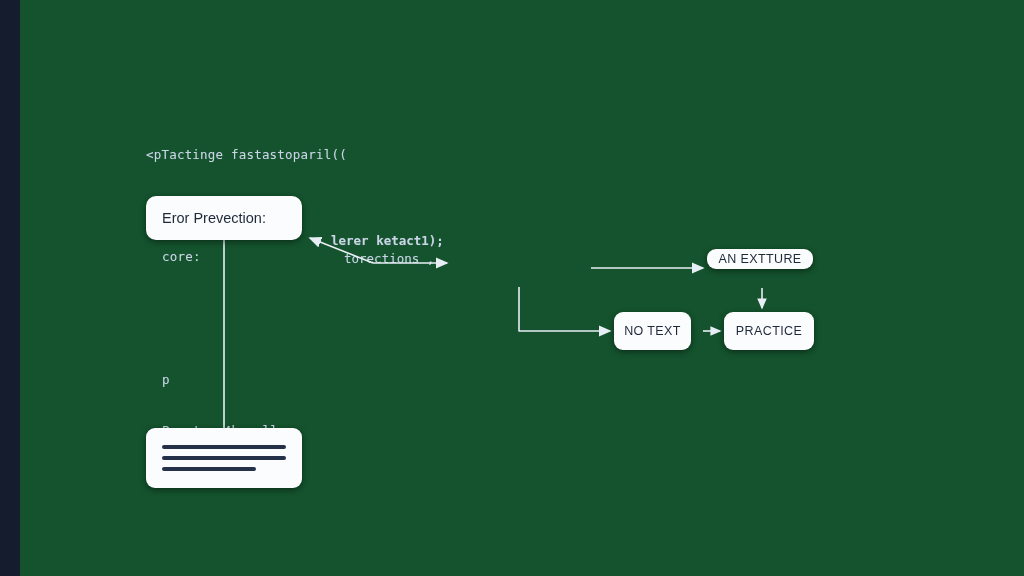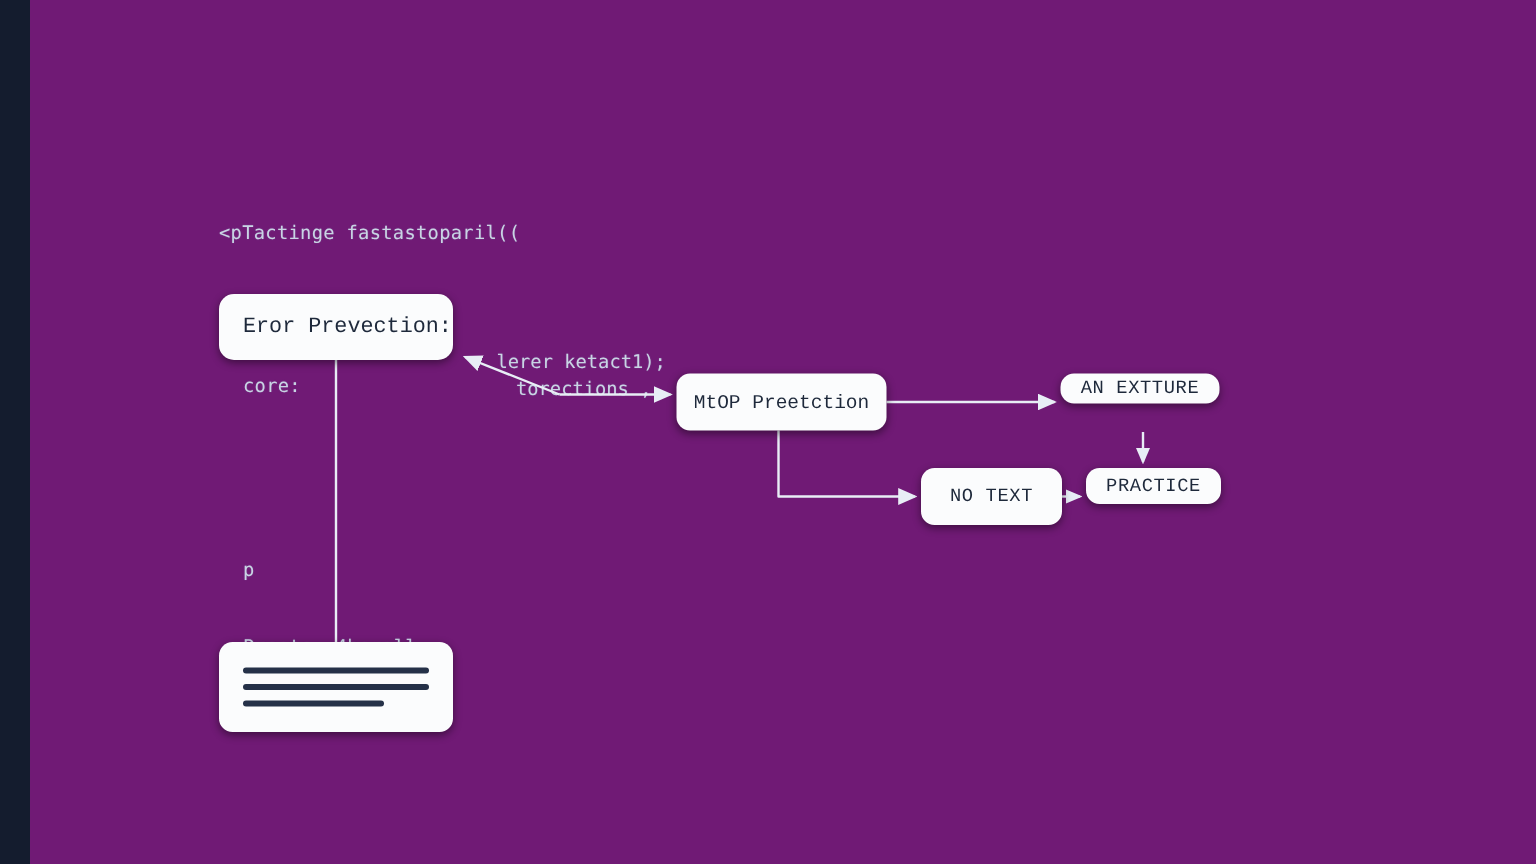--- a/index.html
+++ b/index.html
@@ -11,21 +11,21 @@
     width: 1024px;
     height: 576px;
     overflow: hidden;
     font-family: "Liberation Sans", sans-serif;
   }
 
   #canvas {
     position: relative;
     width: 1024px;
     height: 576px;
-    background: #701a75;
+    background: #14532d;
     overflow: hidden;
   }
 
   
   #left-gutter {
     position: absolute;
     left: 0; top: 0;
     width: 20px; height: 576px;
     background: #141c2e;
   }
@@ -50,21 +50,21 @@
   
   .node {
     position: absolute;
     background: #fbfcfd;
     border-radius: 9px;
     box-shadow: 0 2px 6px rgba(0,0,0,0.45);
     display: flex;
     align-items: center;
     justify-content: center;
     color: #1e293b;
-    font-family: Liberation Mono, monospace;
+    font-family: Liberation Sans, sans-serif;
     box-sizing: border-box;
   }
 
   #node-error-prevention {
     left: 146px; top: 196px;
     width: 156px; height: 44px;
     justify-content: flex-start;
     padding-left: 16px;
     font-size: 14.5px;
     border-radius: 10px;
@@ -78,28 +78,28 @@
 
   #node-an-extture {
     left: 707px; top: 249px;
     width: 106px; height: 20px;
     font-size: 12.5px;
     letter-spacing: 0.4px;
   }
 
   #node-no-text {
     left: 614px; top: 312px;
-    width: 94px; height: 38px;
+    width: 77px; height: 38px;
     font-size: 12.5px;
     letter-spacing: 0.4px;
   }
 
   #node-practice {
     left: 724px; top: 312px;
-    width: 90px; height: 24px;
+    width: 90px; height: 38px;
     font-size: 12.5px;
     letter-spacing: 0.4px;
   }
 
   
   #node-placeholder-card {
     left: 146px; top: 428px;
     width: 156px; height: 60px;
     flex-direction: column;
     align-items: flex-start;
@@ -139,21 +139,21 @@
     <span class="code-line indent" style="height:38px"></span>
     <span class="code-line indent">p</span>
     <span class="code-line indent">Preste: 4borall;</span>
     
     
     
     
     
   </div>
 
-  <div style="position:absolute;left:331px;top:233px;font-family:'DejaVu Sans Mono','Liberation Mono',monospace;font-size:12.5px;color:#c9d4e4;white-space:pre;text-shadow:0 0 1px rgba(160,185,215,0.35);">lerer ketact1);</div>
+  <div style="position:absolute;left:331px;top:233px;font-family:'DejaVu Sans Mono','Liberation Mono',monospace;font-size:12.5px;color:#c9d4e4;white-space:pre;text-shadow:0 0 1px rgba(160,185,215,0.35);font-weight:bold;">lerer ketact1);</div>
   <div style="position:absolute;left:344px;top:251px;font-family:'DejaVu Sans Mono','Liberation Mono',monospace;font-size:12.5px;color:#c9d4e4;white-space:pre;text-shadow:0 0 1px rgba(160,185,215,0.35);">torections ,</div>
 
   <svg id="connectors" viewBox="0 0 1024 576" xmlns="http://www.w3.org/2000/svg">
     <defs>
       <marker id="arrowhead" markerWidth="8" markerHeight="7" refX="7" refY="3.5" orient="auto">
         <polygon points="0 0, 8 3.5, 0 7" fill="#e8eef6"></polygon>
       </marker>
       <marker id="arrowhead-sm" markerWidth="7" markerHeight="6" refX="6" refY="3" orient="auto">
         <polygon points="0 0, 7 3, 0 6" fill="#e8eef6"></polygon>
       </marker>
@@ -171,23 +171,20 @@
 
     <line x1="762" y1="288" x2="762" y2="308" stroke="#e8eef6" stroke-width="1.6" marker-end="url(#arrowhead-sm)"></line>
 
     <line x1="703" y1="331" x2="720" y2="331" stroke="#e8eef6" stroke-width="1.6" marker-end="url(#arrowhead-sm)"></line>
   </svg>
 
   <div class="node" id="node-error-prevention">
     <span>Eror Prevection:</span>
   </div>
 
-  <div class="node" id="node-mtop">
-    <span>MtOP Preetction</span>
-  </div>
 
   <div class="node" id="node-an-extture">
     <span>AN EXTTURE</span>
   </div>
 
   <div class="node" id="node-no-text">
     <span>NO TEXT</span>
   </div>
 
   <div class="node" id="node-practice">

